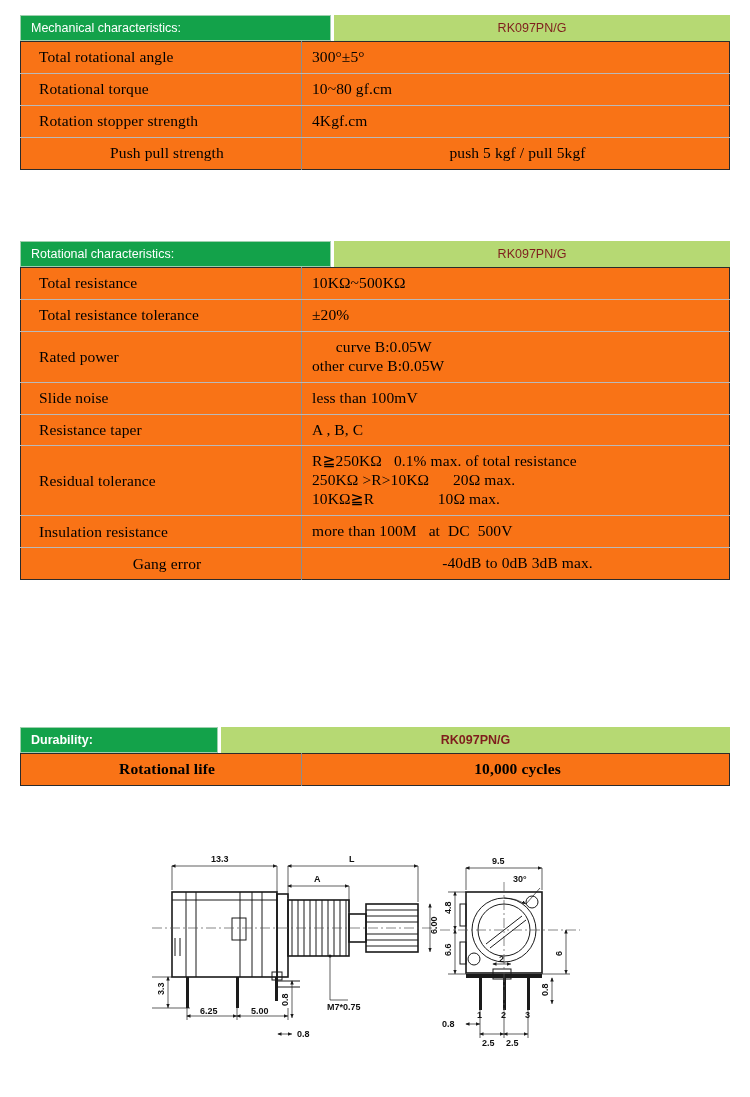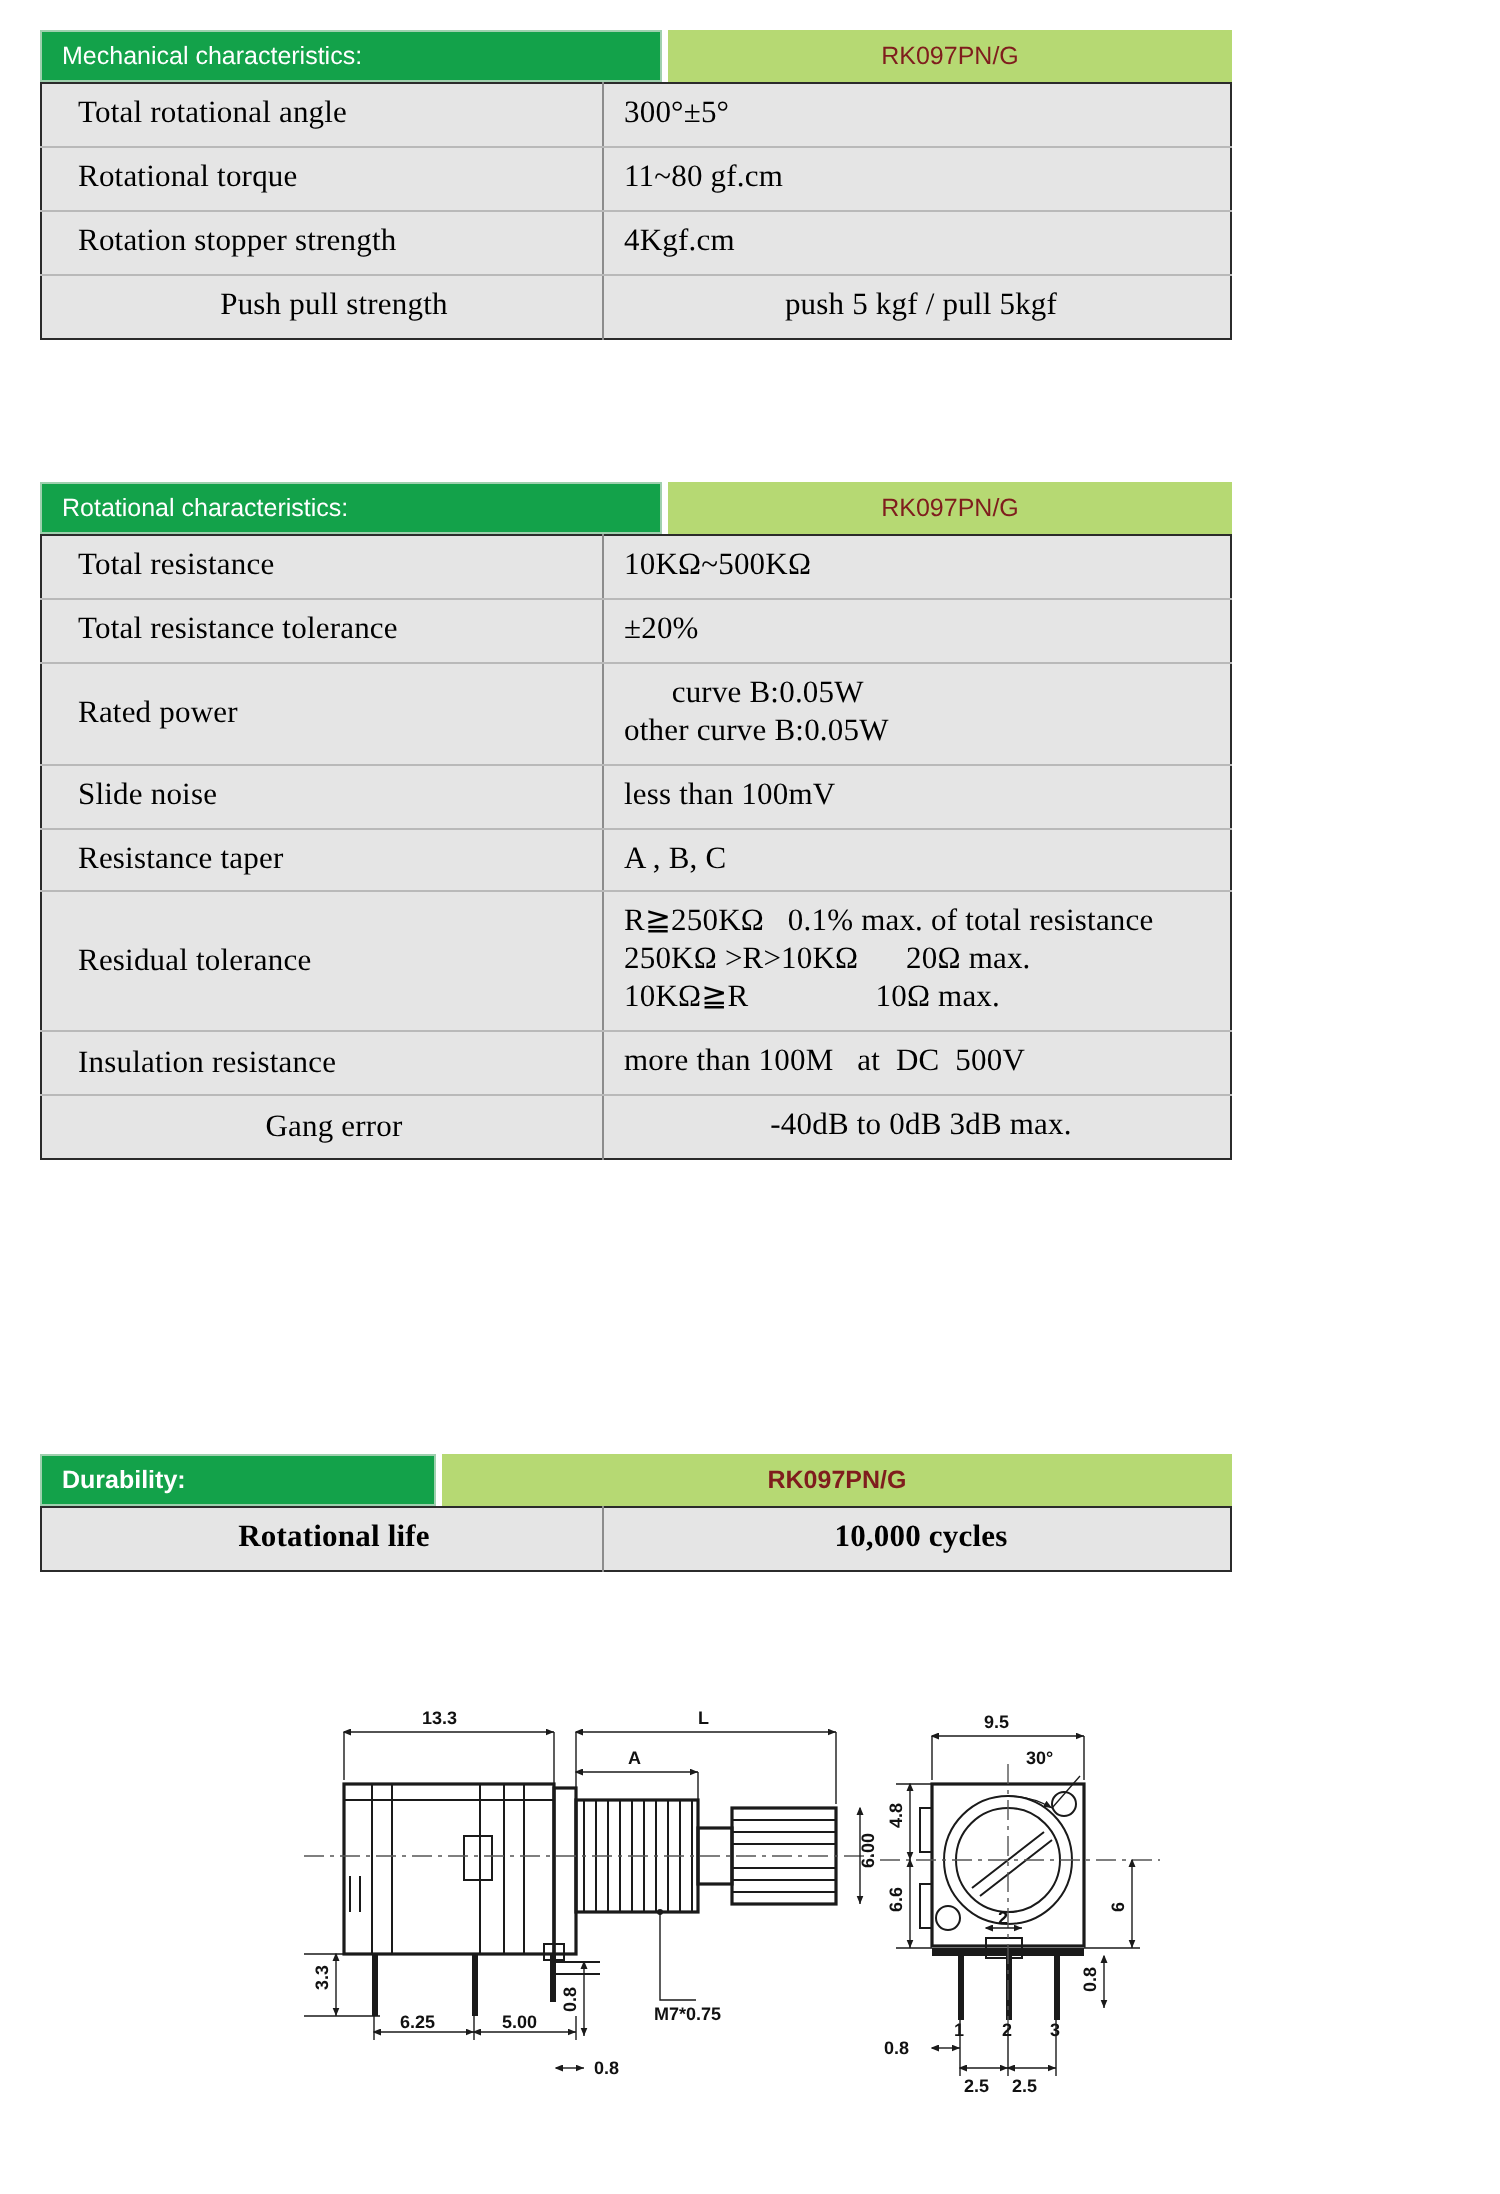--- a/index.html
+++ b/index.html
@@ -13,21 +13,21 @@
     position: relative;
     font-family: "Liberation Serif", serif;
     color: #000;
     overflow: hidden;
   }
 
   
   .section {
     position: absolute;
     left: 20px;
-    width: 596px;
+    width: 710px;
   }
 
   .sec-header {
     display: flex;
     height: 26px;
     width: 100%;
   }
   .sec-header .hdr-dark {
     background: #13a24a;
     color: #ffffff;
@@ -51,21 +51,21 @@
     margin-left: 3px;
     box-sizing: border-box;
   }
 
   
   table.spec {
     width: 100%;
     border-collapse: collapse;
     border: 1.5px solid #2b2b2b;
     table-layout: fixed;
-    background: #e5e5e5;
+    background: #f97316;
   }
   table.spec td {
     border-top: 1px solid #b9b9b9;
     border-bottom: 1px solid #b9b9b9;
     vertical-align: middle;
     font-size: 15.5px;
     letter-spacing: .1px;
   }
   table.spec tr:first-child td { border-top: none; }
   table.spec tr:last-child td { border-bottom: none; text-align: center; }
@@ -101,21 +101,21 @@
     <tbody>
       <tr>
         <td class="k">Total rotational angle</td>
         <td class="v">
           <span class="line">300°±5°</span>
         </td>
       </tr>
       <tr>
         <td class="k">Rotational torque</td>
         <td class="v">
-          <span class="line">11~80 gf.cm</span>
+          <span class="line">10~80 gf.cm</span>
         </td>
       </tr>
       <tr>
         <td class="k">Rotation stopper strength</td>
         <td class="v">
           <span class="line">4Kgf.cm</span>
         </td>
       </tr>
       <tr>
         <td class="k">Push pull strength</td>

